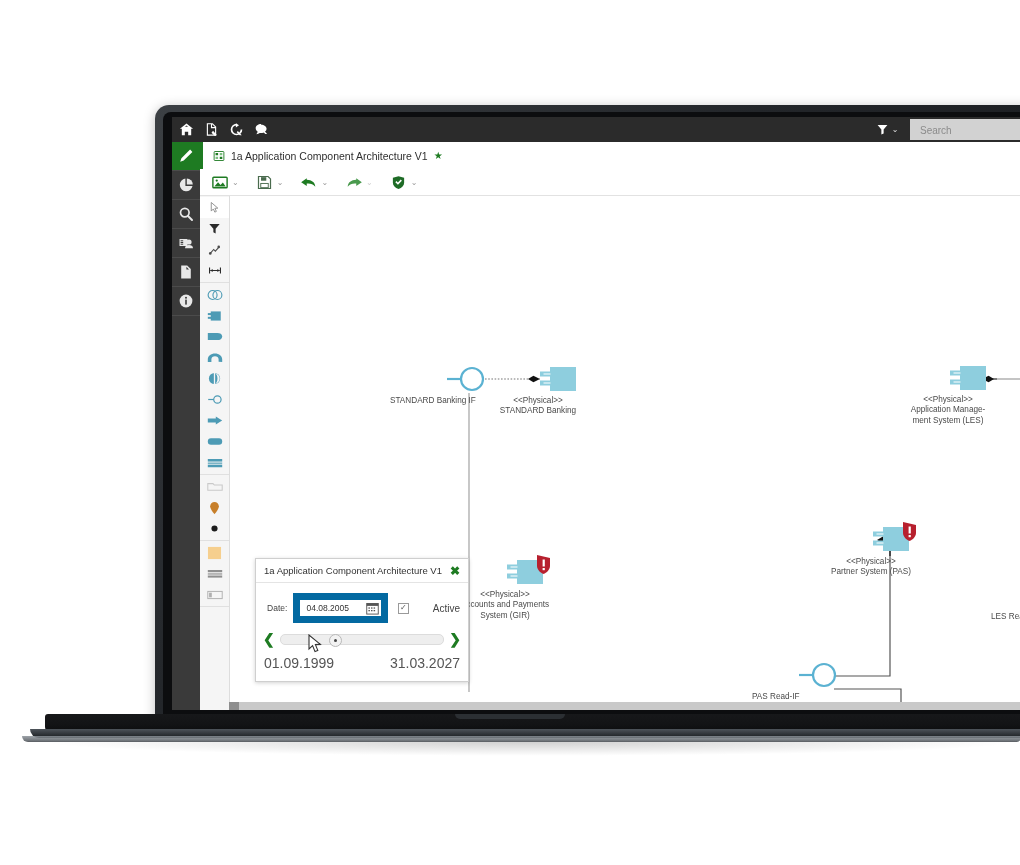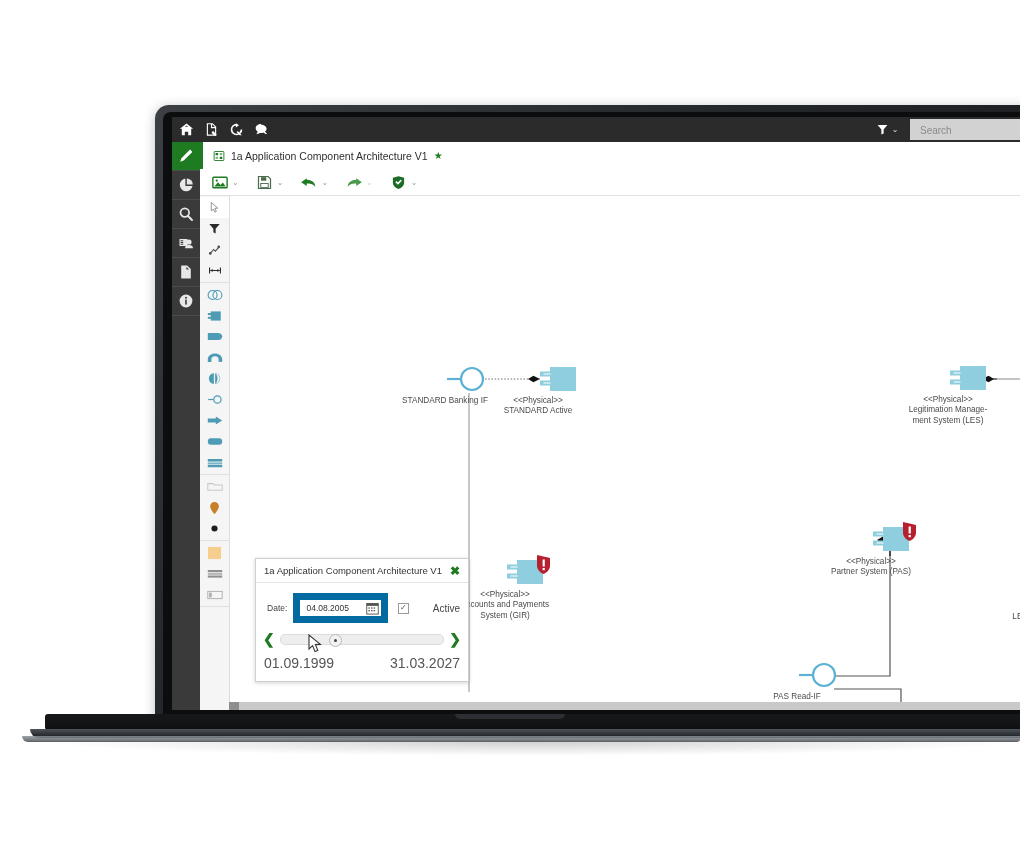--- a/index.html
+++ b/index.html
@@ -88,21 +88,21 @@
   .canvas{position:absolute;left:0;top:0;width:808px;height:506px;background:#fff;border-left:1px solid #dddddd;}
   .hscroll{position:absolute;left:0;bottom:0;width:815px;height:8px;background:#c9c9c9;}
   .hthumb{position:absolute;left:0;top:0;width:10px;height:8px;background:#8e8e8e;}
 
   
   .dg{position:absolute;left:0;top:0;width:815px;height:506px;}
   .dg svg{position:absolute;left:0;top:0;overflow:visible;}
 
   .node{position:absolute;}
   .node-label{position:absolute;left:50%;transform:translateX(-50%);text-align:center;font-size:8.2px;line-height:10.5px;color:#4a4a4a;white-space:nowrap;}
-  .iface-label{position:absolute;left:50%;transform:translateX(-50%);text-align:center;font-size:8.2px;line-height:10.5px;color:#4a4a4a;white-space:nowrap;}
+  .iface-label{position:absolute;left:50%;transform:translateX(-50%);text-align:left;font-size:8.2px;line-height:10.5px;color:#4a4a4a;white-space:nowrap;}
 
   
   .dialog{position:absolute;left:255px;top:558px;width:212px;height:122px;background:#fff;border:1px solid #cfcfcf;box-shadow:0 1px 4px rgba(0,0,0,.18);z-index:40;}
   .dlg-head{height:24px;border-bottom:1px solid #e4e4e4;display:flex;align-items:center;justify-content:space-between;padding:0 8px 0 8px;box-sizing:border-box;}
   .dlg-title{font-size:9.5px;color:#333;}
   .dlg-close{color:#1e7b22;font-size:12px;font-weight:bold;cursor:pointer;line-height:1;}
   .dlg-row{display:flex;align-items:center;padding:10px 8px 0 8px;gap:6px;}
   .dlg-lbl{font-size:8.5px;color:#444;width:28px;text-align:right;}
   .date-field{position:relative;width:96px;height:16px;border:7px solid #0369a1;background:#fff;display:flex;align-items:center;}
   .date-field input{border:0;outline:none;background:transparent;font-size:8.5px;color:#333;width:72px;margin-left:4px;font-family:"Liberation Sans",sans-serif;}
@@ -444,33 +444,33 @@
 
             <div class="node" style="left:308px;top:168px;">
               <svg width="40" height="30" viewBox="0 0 40 30">
                 <rect x="12" y="3" width="26" height="24" fill="#8ecede"></rect>
                 <rect x="2" y="7.5" width="13" height="5" fill="#8ecede"></rect>
                 <rect x="2" y="16.5" width="13" height="5" fill="#8ecede"></rect>
                 <rect x="5.5" y="9.5" width="7" height="1" fill="#fff"></rect>
                 <rect x="5.5" y="18.5" width="7" height="1" fill="#fff"></rect>
               </svg>
               <div class="node-label" style="top:32px;width:120px;">&lt;&lt;Physical&gt;&gt;</div>
-              <div class="node-label" style="top:42px;width:120px;">STANDARD Active</div>
+              <div class="node-label" style="top:42px;width:120px;">STANDARD Banking</div>
             </div>
 
             <div class="node" style="left:718px;top:167px;">
               <svg width="40" height="30" viewBox="0 0 40 30">
                 <rect x="12" y="3" width="26" height="24" fill="#8ecede"></rect>
                 <rect x="2" y="7.5" width="13" height="5" fill="#8ecede"></rect>
                 <rect x="2" y="16.5" width="13" height="5" fill="#8ecede"></rect>
                 <rect x="5.5" y="9.5" width="7" height="1" fill="#fff"></rect>
                 <rect x="5.5" y="18.5" width="7" height="1" fill="#fff"></rect>
               </svg>
               <div class="node-label" style="top:32px;width:120px;">&lt;&lt;Physical&gt;&gt;</div>
-              <div class="node-label" style="top:42px;width:130px;white-space:pre;">Legitimation Manage-
+              <div class="node-label" style="top:42px;width:130px;white-space:pre;">Application Manage-
 ment System (LES)</div>
             </div>
 
             <div class="node" style="left:275px;top:358px;">
               <svg width="52" height="34" viewBox="0 0 52 34">
                 <rect x="12" y="6" width="26" height="24" fill="#8ecede"></rect>
                 <rect x="2" y="10.5" width="13" height="5" fill="#8ecede"></rect>
                 <rect x="2" y="19.5" width="13" height="5" fill="#8ecede"></rect>
                 <rect x="5.5" y="12.5" width="7" height="1" fill="#fff"></rect>
                 <rect x="5.5" y="21.5" width="7" height="1" fill="#fff"></rect>

